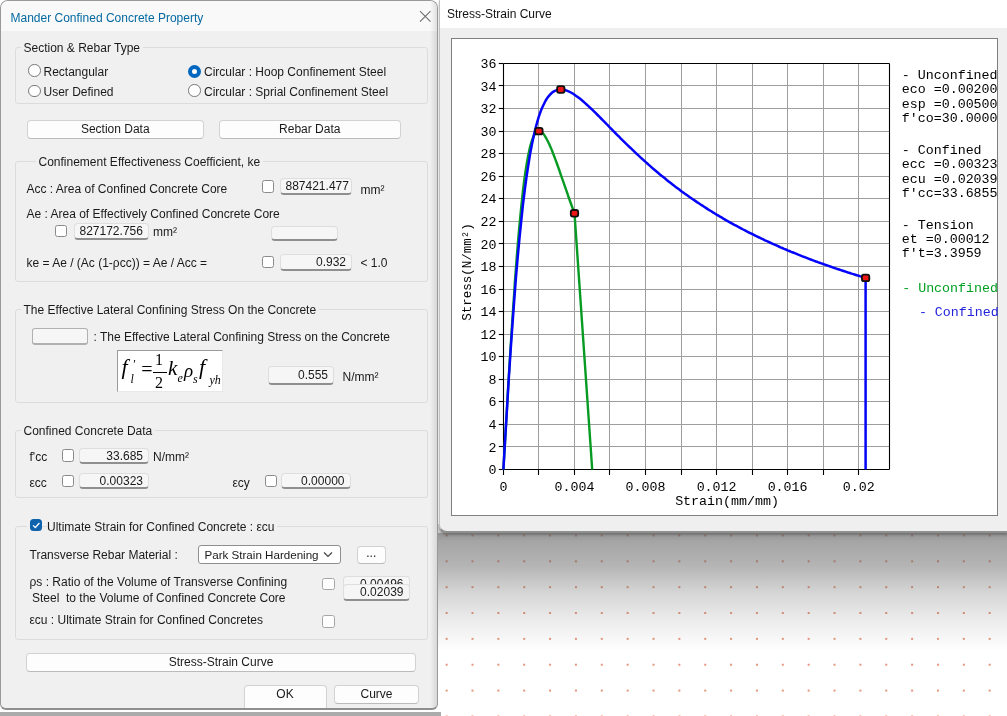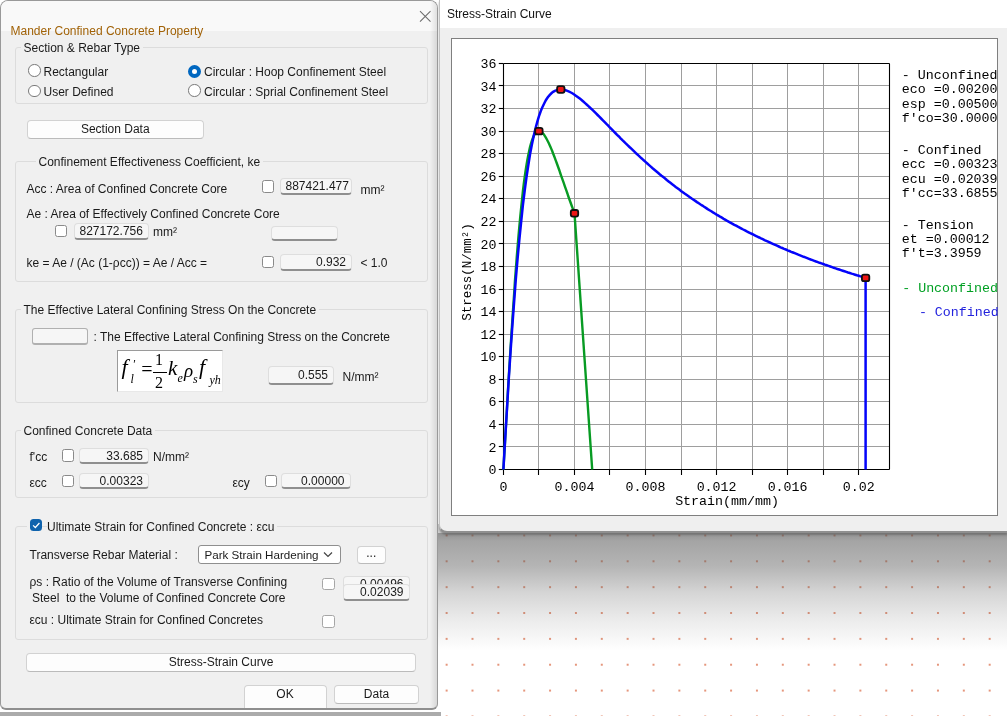--- a/index.html
+++ b/index.html
@@ -140,37 +140,38 @@
 <polyline points="503.4,469.5 505.2,438.8 507.0,408.8 508.7,380.0 510.5,352.5 512.3,326.5 514.1,302.1 515.8,279.4 517.6,258.4 519.4,239.1 521.2,221.3 522.9,205.2 524.7,190.5 526.5,177.2 528.3,165.2 530.0,154.5 531.8,144.9 533.6,136.4 535.4,128.9 537.2,122.2 538.9,116.4 540.7,111.3 542.5,106.9 544.3,103.2 546.0,100.0 547.8,97.3 549.6,95.1 551.4,93.3 553.1,91.9 554.9,90.9 556.7,90.2 558.5,89.7 560.2,89.5 562.0,89.6 563.8,89.8 565.6,90.3 567.4,90.9 569.1,91.6 570.9,92.5 572.7,93.5 574.5,94.7 576.2,95.9 578.0,97.2 579.8,98.6 581.6,100.0 583.3,101.5 585.1,103.1 586.9,104.7 588.7,106.3 590.4,108.0 592.2,109.7 594.0,111.4 595.8,113.2 597.6,115.0 599.3,116.7 601.1,118.5 602.9,120.3 604.7,122.1 606.4,123.9 608.2,125.7 610.0,127.6 611.8,129.4 613.5,131.2 615.3,133.0 617.1,134.8 618.9,136.5 620.6,138.3 622.4,140.1 624.2,141.8 626.0,143.6 627.8,145.3 629.5,147.0 631.3,148.7 633.1,150.4 634.9,152.1 636.6,153.8 638.4,155.4 640.2,157.1 642.0,158.7 643.7,160.3 645.5,161.9 647.3,163.5 649.1,165.1 650.8,166.6 652.6,168.2 654.4,169.7 656.2,171.2 658.0,172.7 659.7,174.2 661.5,175.7 663.3,177.1 665.1,178.5 666.8,180.0 668.6,181.4 670.4,182.8 672.2,184.2 673.9,185.5 675.7,186.9 677.5,188.2 679.3,189.6 681.0,190.9 682.8,192.2 684.6,193.5 686.4,194.7 688.2,196.0 689.9,197.2 691.7,198.5 693.5,199.7 695.3,200.9 697.0,202.1 698.8,203.3 700.6,204.5 702.4,205.6 704.1,206.8 705.9,207.9 707.7,209.1 709.5,210.2 711.3,211.3 713.0,212.4 714.8,213.5 716.6,214.6 718.4,215.6 720.1,216.7 721.9,217.7 723.7,218.8 725.5,219.8 727.2,220.8 729.0,221.8 730.8,222.8 732.6,223.8 734.3,224.8 736.1,225.7 737.9,226.7 739.7,227.6 741.5,228.6 743.2,229.5 745.0,230.4 746.8,231.4 748.6,232.3 750.3,233.2 752.1,234.0 753.9,234.9 755.7,235.8 757.4,236.7 759.2,237.5 761.0,238.4 762.8,239.2 764.5,240.1 766.3,240.9 768.1,241.7 769.9,242.5 771.7,243.3 773.4,244.1 775.2,244.9 777.0,245.7 778.8,246.5 780.5,247.3 782.3,248.0 784.1,248.8 785.9,249.5 787.6,250.3 789.4,251.0 791.2,251.8 793.0,252.5 794.7,253.2 796.5,253.9 798.3,254.7 800.1,255.4 801.9,256.1 803.6,256.8 805.4,257.4 807.2,258.1 809.0,258.8 810.7,259.5 812.5,260.1 814.3,260.8 816.1,261.5 817.8,262.1 819.6,262.8 821.4,263.4 823.2,264.0 824.9,264.7 826.7,265.3 828.5,265.9 830.3,266.5 832.1,267.1 833.8,267.8 835.6,268.4 837.4,269.0 839.2,269.5 840.9,270.1 842.7,270.7 844.5,271.3 846.3,271.9 848.0,272.5 849.8,273.0 851.6,273.6 853.4,274.1 855.1,274.7 856.9,275.3 858.7,275.8 860.5,276.4 862.3,276.9 864.0,277.4 865.6,277.9 865.6,469.5" fill="none" stroke="#0404fa" stroke-width="2.5"></polyline>
 <rect x="535.2" y="127.8" width="7.4" height="6.6" rx="2" fill="#ee1515" stroke="#101010" stroke-width="1.8"></rect>
     <rect x="557.1" y="86.2" width="7.4" height="6.6" rx="2" fill="#ee1515" stroke="#101010" stroke-width="1.8"></rect>
     <rect x="570.8" y="210.0" width="7.4" height="6.6" rx="2" fill="#ee1515" stroke="#101010" stroke-width="1.8"></rect>
     <rect x="861.9" y="274.6" width="7.4" height="6.6" rx="2" fill="#ee1515" stroke="#101010" stroke-width="1.8"></rect>
 </svg>
 <div class="abs" style="left:0;top:712px;width:441px;height:4px;background:#ababab"></div>
 <div class="abs" style="left:0;top:0;width:438px;height:710px;background:#f0f0f0;
  border:1px solid #999;border-bottom:2px solid #8f8f8f;border-radius:8px 8px 6px 6px;overflow:hidden">
  <div class="abs" style="left:0;top:0;width:436px;height:30px;background:#f9f9f9"></div>
- <div class="abs" style="left:9.5px;top:23px;font-size:12px;color:#a16207">Mander Confined Concrete Property</div>
+ <div class="abs" style="left:9.5px;top:10px;font-size:12px;color:#0369a1">Mander Confined Concrete Property</div>
  <svg class="abs" style="left:418px;top:9px" width="13" height="13" viewBox="0 0 13 13">
   <path d="M1 1.2 L11.5 11.7 M11.5 1.2 L1 11.7" stroke="#6e6e6e" stroke-width="1.1"></path>
     </svg>
  <div class="abs" style="right:0;top:0;width:7px;height:710px;background:linear-gradient(90deg,rgba(0,0,0,0),rgba(0,0,0,0.10))"></div>
 <div class="gb" style="left:13.5px;top:46px;width:413px;height:57px">
  <span class="gl" style="left:5px">Section &amp; Rebar Type</span>
     </div>
     <div class="rad" style="left:27.3px;top:63.3px"></div>
     <div class="lab" style="left:42.5px;top:63.5px">Rectangular</div>
     <div class="rad" style="left:27.3px;top:83.8px"></div>
     <div class="lab" style="left:42.5px;top:84px">User Defined</div>
     <div class="rad" style="left:186.9px;top:63.8px;width:13px;height:13px;border:4px solid #0067c0"></div>
     <div class="lab" style="left:203px;top:63.5px">Circular : Hoop Confinement Steel</div>
     <div class="rad" style="left:187.20000000000002px;top:83.39999999999999px"></div>
     <div class="lab" style="left:203px;top:84px">Circular : Sprial Confinement Steel</div>
     <div class="btn" style="left:25.5px;top:119px;width:177.5px;height:19px">Section Data</div>
+    <div class="btn" style="left:217.5px;top:119px;width:182.5px;height:19px">Rebar Data</div>
     <div class="gb" style="left:13.5px;top:160px;width:413px;height:121px">
  <span class="gl" style="left:20px">Confinement Effectiveness Coefficient, ke</span>
     </div>
     <div class="lab" style="left:25.5px;top:181px">Acc : Area of Confined Concrete Core</div>
     <div class="cb" style="left:260.5px;top:179px"></div>
     <div class="inp inpl" style="left:278.5px;top:176.5px;width:72.5px;height:17.5px">887421.477</div>
     <div class="lab" style="left:359.5px;top:182px">mm²</div>
     <div class="lab" style="left:25.5px;top:205.5px">Ae : Area of Effectively Confined Concrete Core</div>
     <div class="cb" style="left:53.5px;top:223.5px"></div>
     <div class="inp inpl" style="left:72.5px;top:222px;width:75px;height:16.5px">827172.756</div>
@@ -234,13 +235,13 @@
     <div class="btn" style="left:356px;top:545px;width:28.5px;height:17.5px;line-height:13px">...</div>
     <div class="lab" style="left:31px;top:589.5px">Steel&nbsp; to the Volume of Confined Concrete Core</div>
     <div class="lab" style="left:28.5px;top:574px">ρs : Ratio of the Volume of Transverse Confining</div>
     <div class="cb" style="left:321px;top:576.5px;border-color:#a6a6a6"></div>
     <div class="inp" style="left:341.5px;top:574.5px;width:67px;height:16.5px">0.00496</div>
     <div class="lab" style="left:28.5px;top:612px">εcu : Ultimate Strain for Confined Concretes</div>
     <div class="cb" style="left:321px;top:614px;border-color:#a6a6a6"></div>
     <div class="inp" style="left:341.5px;top:583px;width:67px;height:16.5px">0.02039</div>
     <div class="btn" style="left:25px;top:652px;width:390px;height:19px">Stress-Strain Curve</div>
     <div class="btn" style="left:242.5px;top:684px;width:83px;height:28px">OK</div>
-    <div class="btn" style="left:333px;top:684px;width:85px;height:18.5px">Data</div>
+    <div class="btn" style="left:333px;top:684px;width:85px;height:18.5px">Curve</div>
   </div>
 </body></html>

